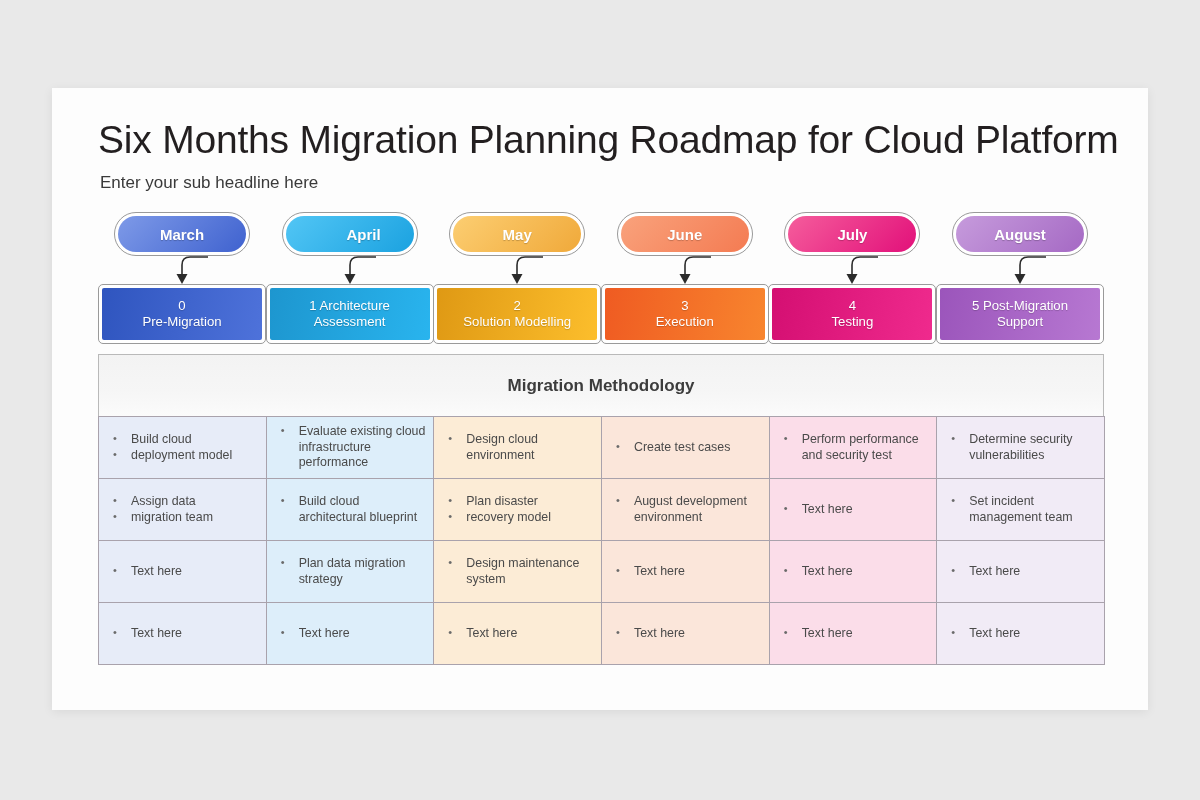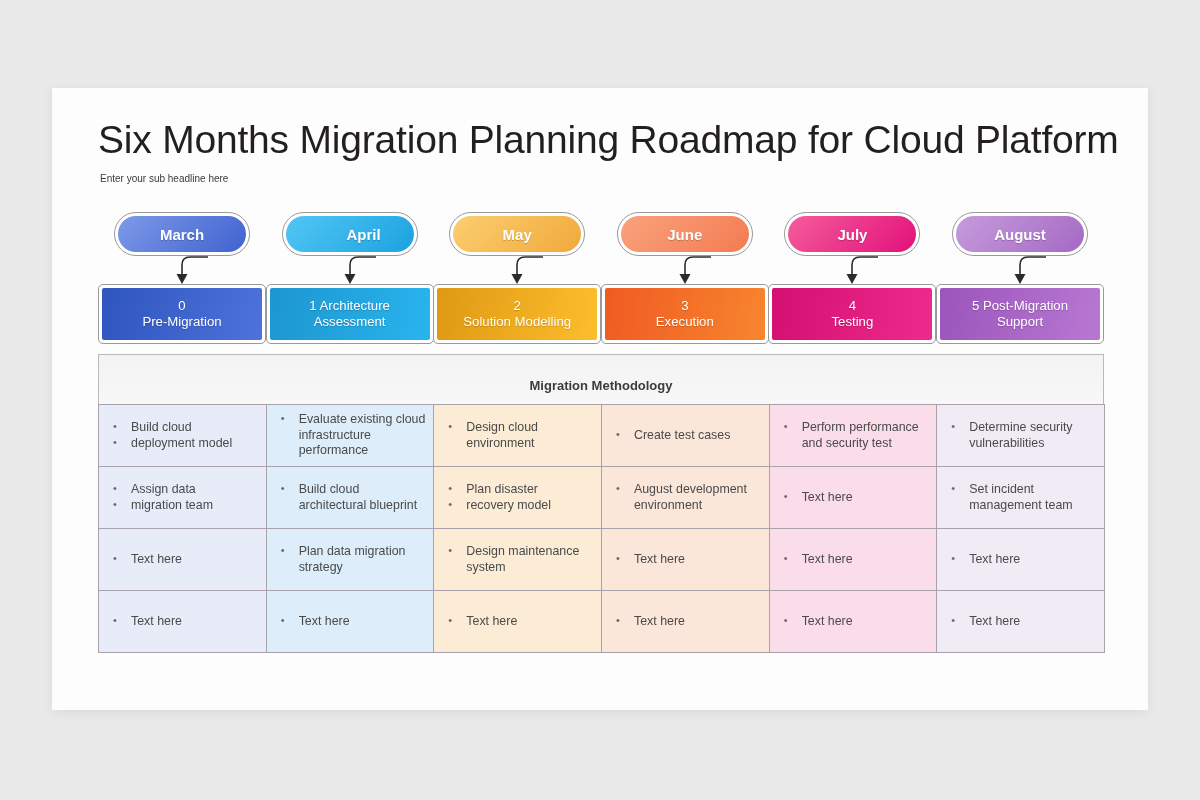--- a/index.html
+++ b/index.html
@@ -33,21 +33,21 @@
     font-size: 39px;
     font-weight: 400;
     color: #231f20;
     letter-spacing: -0.2px;
     white-space: nowrap;
   }
   .subtitle {
     position: absolute;
     left: 48px;
     top: 85px;
-    font-size: 10px;
+    font-size: 17px;
     color: #3a3a3a;
     white-space: nowrap;
   }
 
   
   .roadmap {
     position: absolute;
     left: 46px;
     top: 124px;
     width: 1006px;
@@ -138,30 +138,30 @@
     height: 62px;
     box-sizing: border-box;
     border: 1px solid #b9b9b9;
     border-bottom: none;
     background: linear-gradient(to bottom, #f3f3f3 0%, #f6f6f6 60%, #fbfbfb 100%);
     display: flex;
     align-items: center;
     justify-content: center;
   }
   .band-title {
-    font-size: 13px;
+    font-size: 17px;
     font-weight: bold;
     color: #3c3c3c;
   }
 
   
   .grid {
     position: absolute;
     left: 46px;
-    top: 316px;
+    top: 328px;
     width: 1006px;
     border-collapse: collapse;
     table-layout: fixed;
   }
   .grid td {
     border: 1px solid #a9a2ac;
     height: 62px;
     padding: 5px 4px 5px 10px;
     vertical-align: middle;
     box-sizing: border-box;

